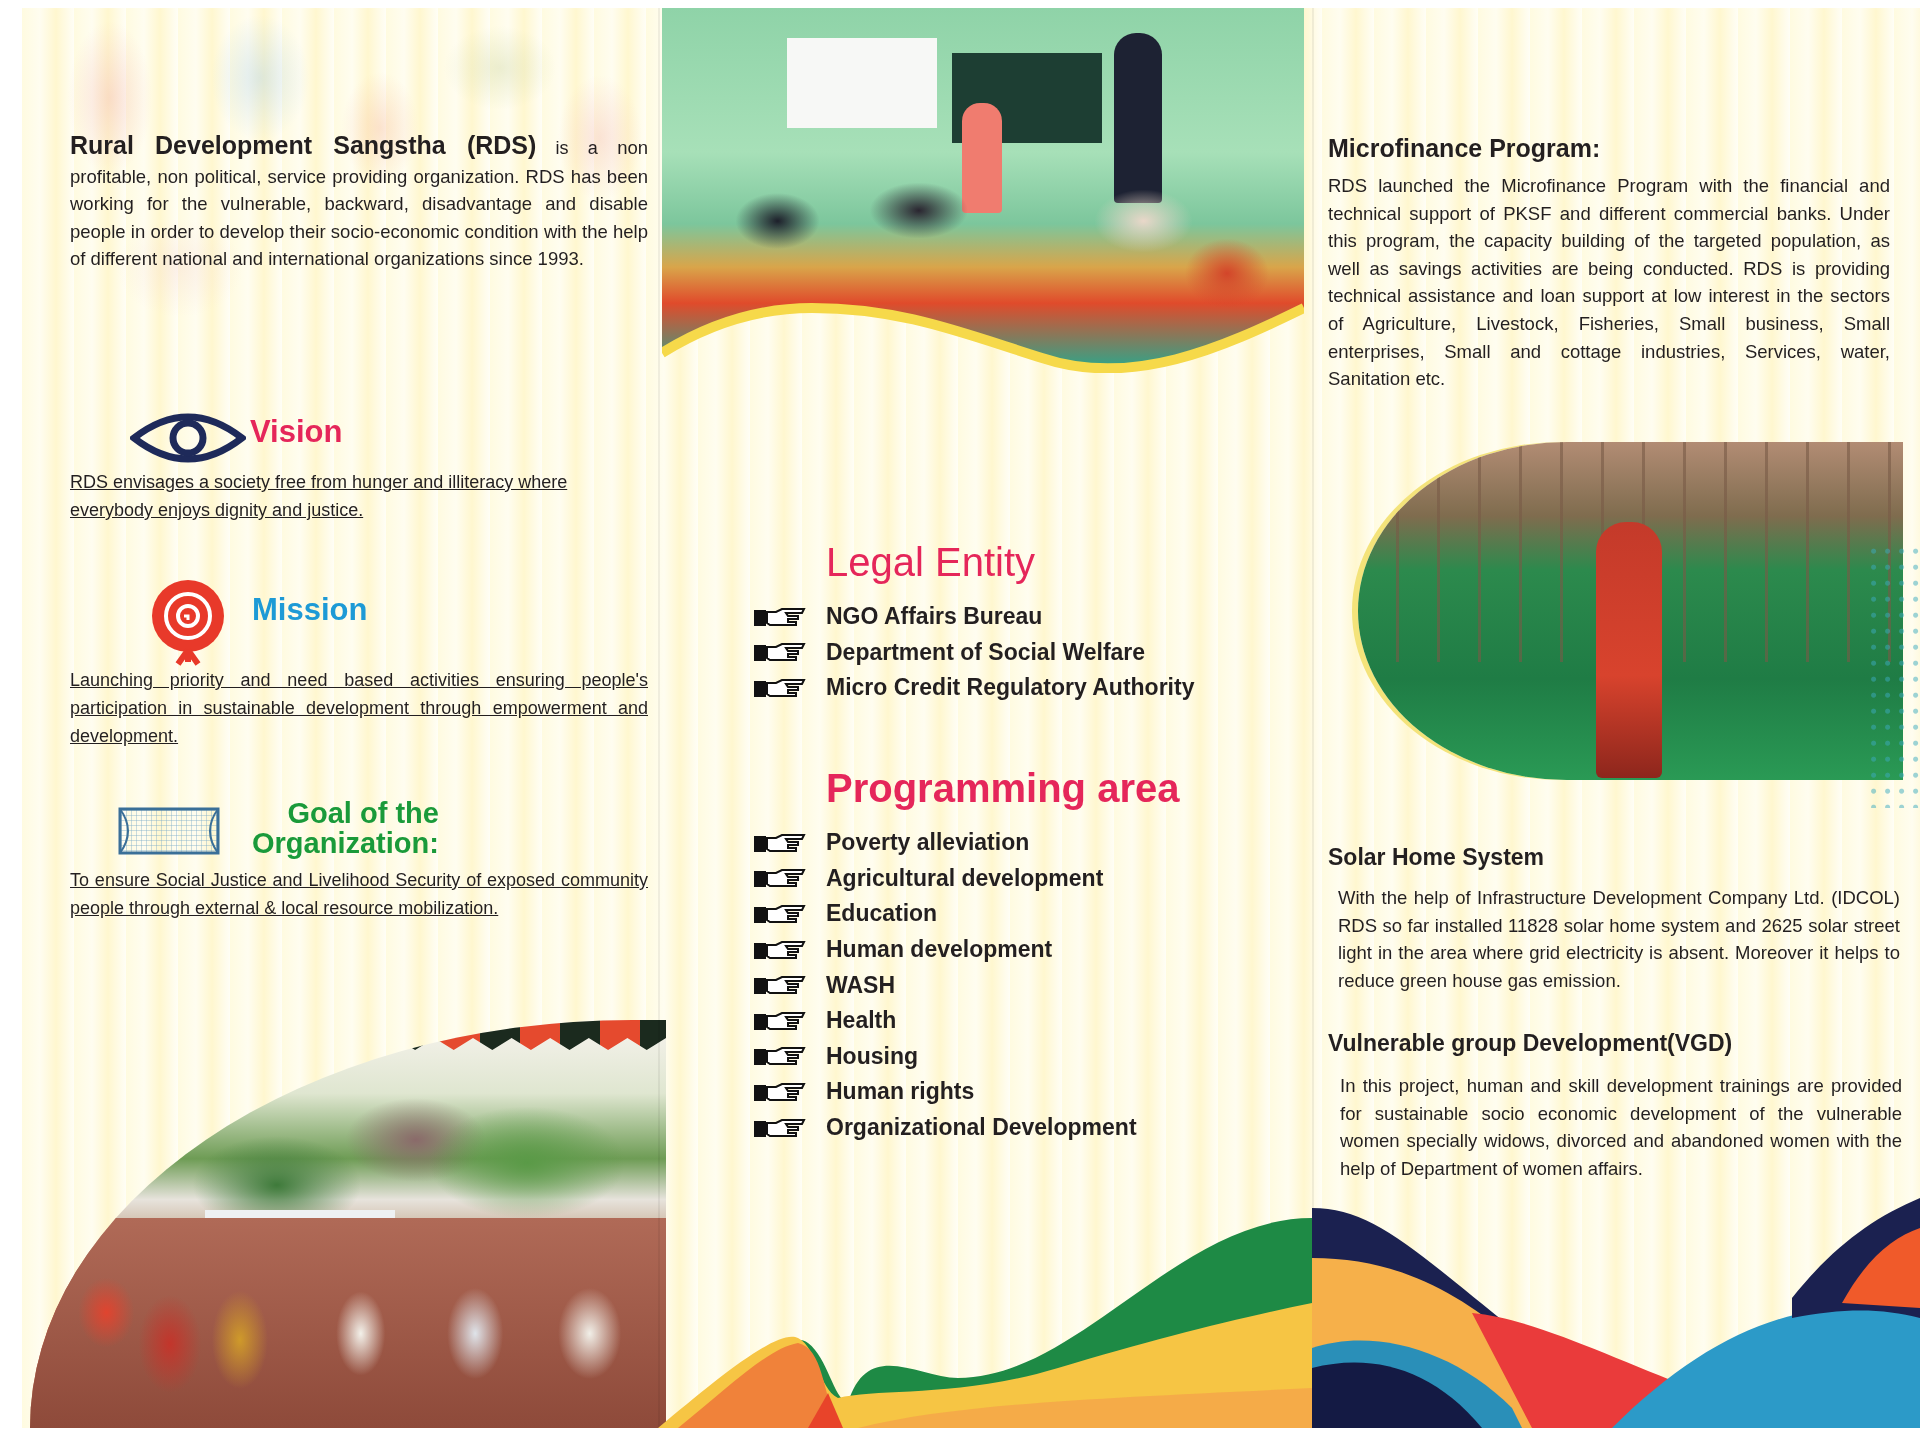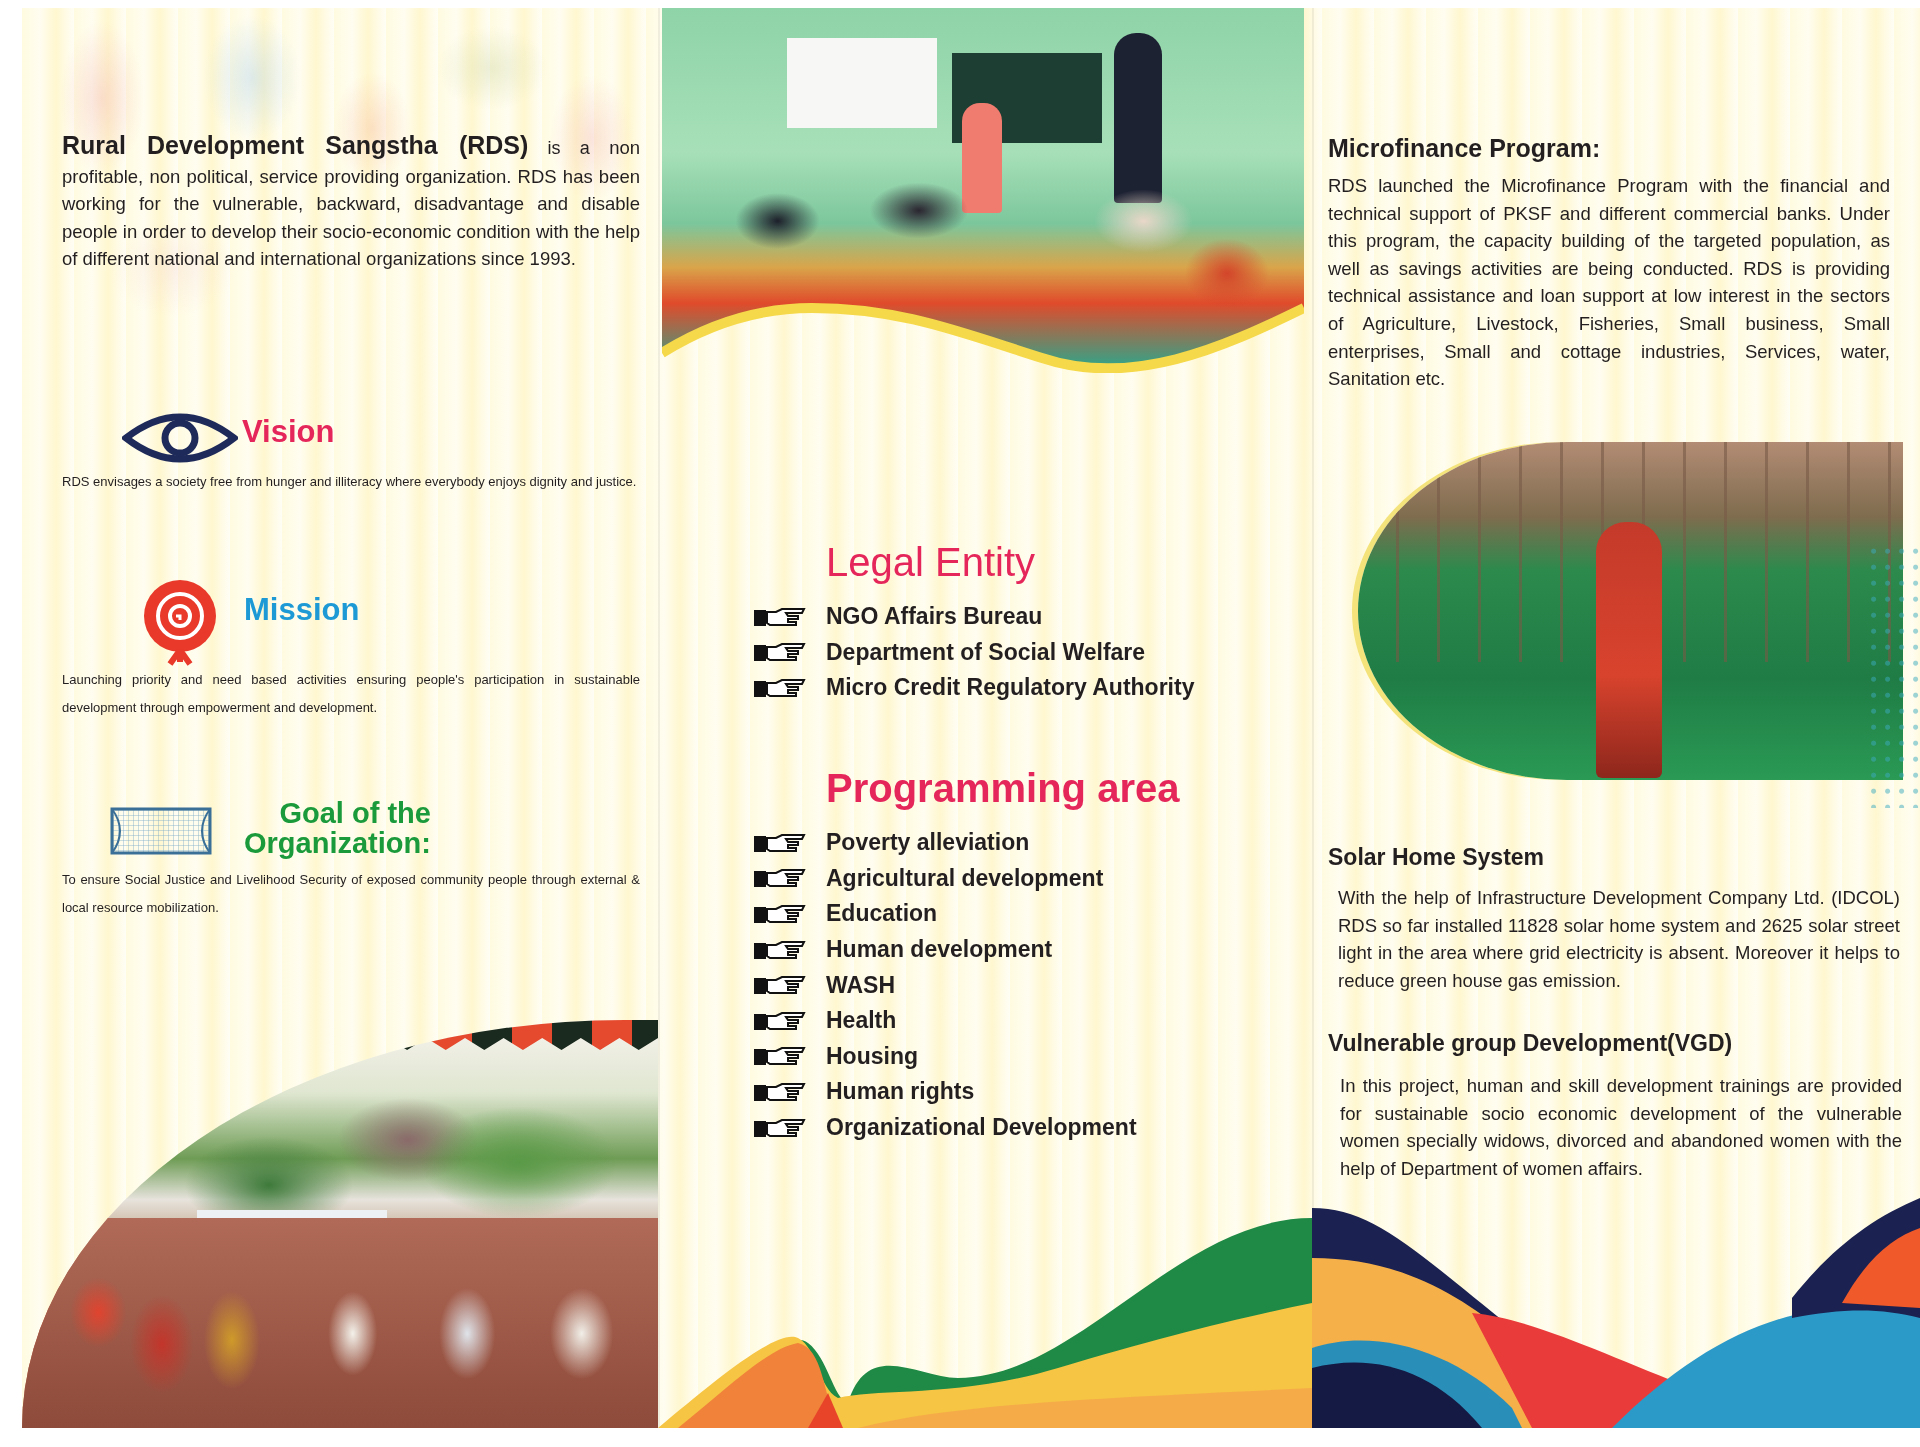--- a/index.html
+++ b/index.html
@@ -7,21 +7,21 @@
     width: 1920px; height: 1447px; position: relative; overflow: hidden;
     background: #ffffff;
     font-family: "Liberation Sans", "DejaVu Sans", sans-serif;
     color: #231f20;
   }
   .sheet {
     position: absolute; left: 22px; top: 8px; width: 1898px; height: 1420px;
     background: repeating-linear-gradient(90deg, #fffbe0 0px, #fffdf0 18px, #fff7cf 34px, #fffef6 52px);
   }
   .panel { position: absolute; top: 0; height: 1420px; }
-  .p1 { left: 0; width: 544px; }
+  .p1 { left: 8px; width: 544px; }
   .p2 { left: 636px; width: 654px; }
   .p3 { left: 1290px; width: 608px; padding-left: 8px; }
 
   
   .swirl {
     position: absolute; left: 0; top: 0; width: 636px; height: 340px;
     background:
       radial-gradient(ellipse 60px 110px at 80px 90px, rgba(240,170,170,.35), transparent 70%),
       radial-gradient(ellipse 70px 90px at 230px 70px, rgba(160,200,230,.35), transparent 70%),
       radial-gradient(ellipse 55px 80px at 350px 120px, rgba(245,180,150,.35), transparent 70%),
@@ -35,21 +35,21 @@
     font-size: 18.5px; line-height: 27.5px; text-align: justify;
   }
   .intro .lead { font-weight: bold; font-size: 25px; }
   .intro .lead-tail { font-size: 18px; }
 
   .section-head { position: absolute; font-weight: bold; text-align: right; }
   .vision-title { left: 220px; top: 406px; font-size: 31px; color: #e5265a; }
   .mission-title { left: 222px; top: 584px; font-size: 31px; color: #1d9ad6; }
   .goal-title { left: 222px; top: 790px; font-size: 29px; color: #1a9a3a; line-height: 30px; }
 
-  .body-text { position: absolute; font-size: 13px; line-height: 28px; text-align: justify; }
+  .body-text { position: absolute; font-size: 18px; line-height: 28px; text-align: justify; text-decoration: underline; }
   .vision-body { left: 40px; top: 460px; width: 578px; text-align: left; }
   .mission-body { left: 40px; top: 658px; width: 578px; }
   .goal-body { left: 40px; top: 858px; width: 578px; }
 
   .eye-icon { position: absolute; left: 100px; top: 402px; width: 116px; height: 56px; }
   .target-icon { position: absolute; left: 118px; top: 570px; width: 80px; height: 88px; }
   .net-icon { position: absolute; left: 86px; top: 797px; width: 106px; height: 52px; }
 
   .photo {
     position: absolute; overflow: hidden;

